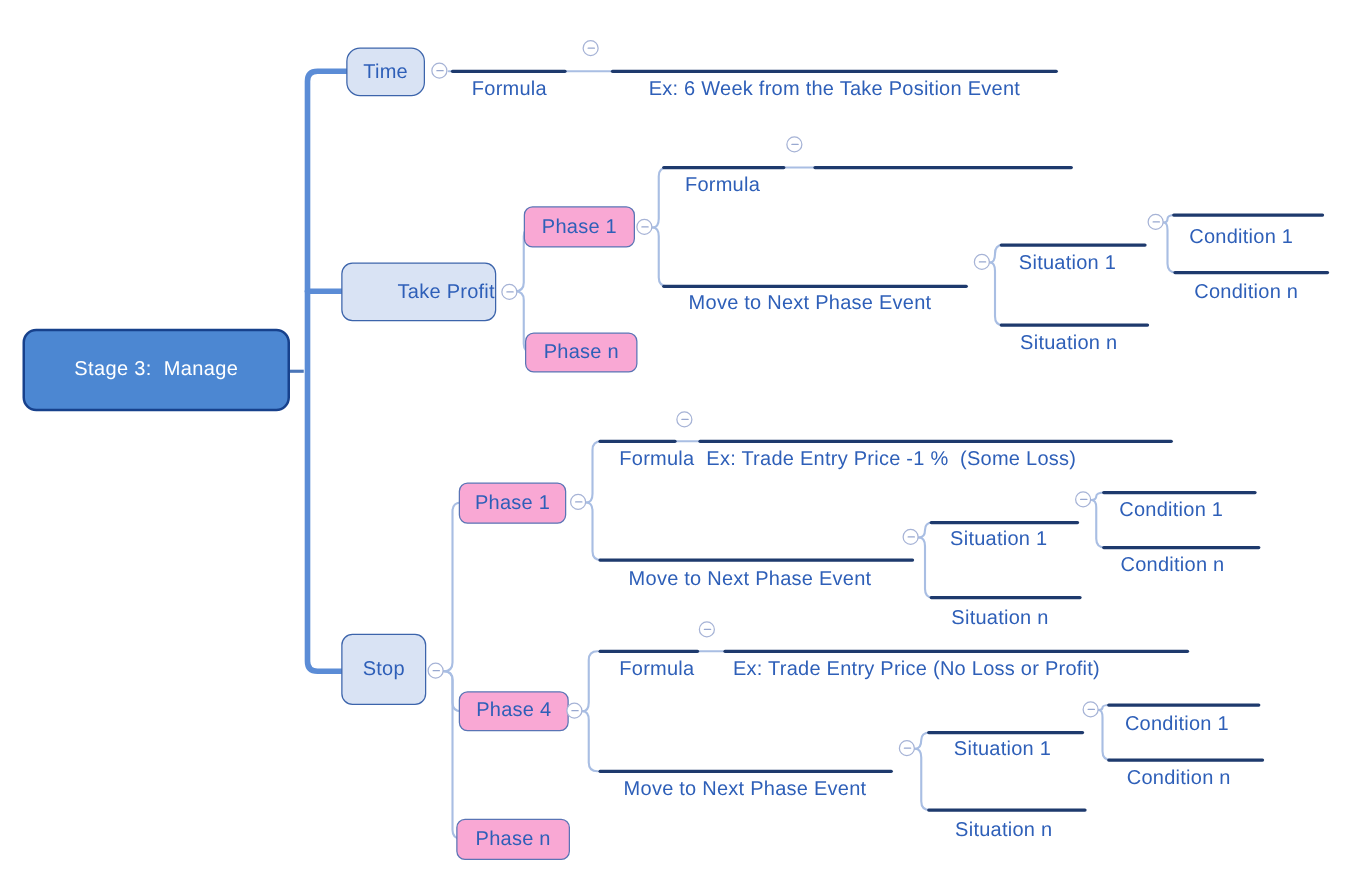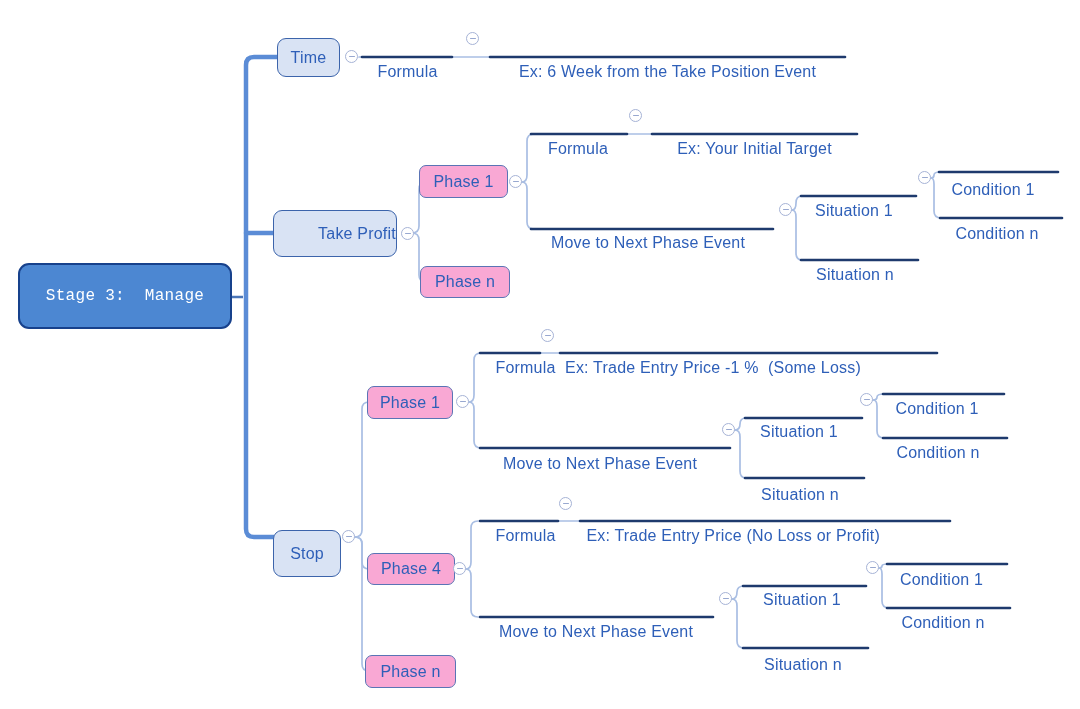--- a/index.html
+++ b/index.html
@@ -7,21 +7,21 @@
     position:relative;width:1080px;height:709px;background:#ffffff;overflow:hidden;
     font-family:"Liberation Sans",sans-serif;
   }
   .canvas svg{position:absolute;left:0;top:0;width:1080px;height:709px;}
   .trunk{stroke:#5b8cd6;stroke-width:4.5;fill:none;stroke-linecap:round;stroke-linejoin:round;}
   .stub{stroke:#4b76b8;stroke-width:2.5;fill:none;stroke-linecap:butt;}
   .lk{stroke:#a9bee3;stroke-width:1.7;fill:none;stroke-linecap:round;stroke-linejoin:round;}
   .ul{stroke:#1e3a6d;stroke-width:2.6;fill:none;stroke-linecap:round;}
   .box{position:absolute;display:flex;align-items:center;justify-content:center;box-sizing:border-box;}
   .box-root{background:#4c87d2;border:2.5px solid #17418c;border-radius:11px;}
-  .box-root .bl{color:#ffffff;font-size:16px;white-space:pre;letter-spacing:.3px;font-family:Liberation Mono, monospace;}
+  .box-root .bl{color:#ffffff;font-size:16px;white-space:pre;letter-spacing:.3px;}
   .box-main{background:#d9e3f4;border:1.6px solid #3c64ab;border-radius:9px;}
   .box-phase{background:#f9a8d4;border:1.6px solid #5a74b5;border-radius:7px;}
   .box-main .bl,.box-phase .bl{color:#2e5fb8;font-size:16px;white-space:pre;letter-spacing:.2px;}
   .lbl{
     position:absolute;height:22px;line-height:22px;text-align:center;
     color:#2e5fb8;font-size:16px;white-space:pre;letter-spacing:.2px;margin-top:34px;
   }
   .ci{
     position:absolute;width:13px;height:13px;box-sizing:border-box;
     border:1px solid #a6b3d6;border-radius:50%;background:#ffffff;
@@ -92,27 +92,27 @@
     <path class="ul" d="M480 617 H713"></path>
     <path class="ul" d="M743 586 H866"></path>
     <path class="ul" d="M743 648 H868"></path>
     <path class="ul" d="M887 564 H1007"></path>
     <path class="ul" d="M887 608 H1010"></path>
   </svg>
 
   <div class="box box-root" style="left:18px;top:263px;width:214px;height:66px;">
     <span class="bl">Stage 3:  Manage</span>
   </div>
-  <div class="box box-main" style="left:277px;top:38px;width:63px;height:39px;">
+  <div class="box box-main" style="left:277px;top:38px;width:63px;height:39px;border-radius:11px;">
     <span class="bl">Time</span>
   </div>
   <div class="box box-main" style="left:273px;top:210px;width:124px;height:47px;padding-left:44px;">
     <span class="bl">Take Profit</span>
   </div>
-  <div class="box box-main" style="left:273px;top:530px;width:68px;height:47px;">
+  <div class="box box-main" style="left:273px;top:507px;width:68px;height:57px;">
     <span class="bl">Stop</span>
   </div>
   <div class="box box-phase" style="left:419px;top:165px;width:89px;height:33px;">
     <span class="bl">Phase 1</span>
   </div>
   <div class="box box-phase" style="left:420px;top:266px;width:90px;height:32px;">
     <span class="bl">Phase n</span>
   </div>
   <div class="box box-phase" style="left:367px;top:386px;width:86px;height:33px;">
     <span class="bl">Phase 1</span>
@@ -121,21 +121,20 @@
     <span class="bl">Phase 4</span>
   </div>
   <div class="box box-phase" style="left:365px;top:655px;width:91px;height:33px;">
     <span class="bl">Phase n</span>
   </div>
 
   <div class="lbl" style="left:360px;top:27px;width:95px;">Formula</div>
   <div class="lbl" style="left:490px;top:27px;width:355px;">Ex: 6 Week from the Take Position Event</div>
 
   <div class="lbl" style="left:528px;top:104px;width:100px;">Formula</div>
-  <div class="lbl" style="left:652px;top:104px;width:205px;">Ex: Your Initial Target</div>
   <div class="lbl" style="left:532px;top:198px;width:232px;">Move to Next Phase Event</div>
   <div class="lbl" style="left:798px;top:166px;width:112px;">Situation 1</div>
   <div class="lbl" style="left:798px;top:230px;width:114px;">Situation n</div>
   <div class="lbl" style="left:934px;top:145px;width:118px;">Condition 1</div>
   <div class="lbl" style="left:938px;top:189px;width:118px;">Condition n</div>
 
   <div class="lbl" style="left:478px;top:323px;width:95px;">Formula</div>
   <div class="lbl" style="left:563px;top:323px;width:300px;">Ex: Trade Entry Price -1 %  (Some Loss)</div>
   <div class="lbl" style="left:480px;top:419px;width:240px;">Move to Next Phase Event</div>
   <div class="lbl" style="left:742px;top:387px;width:114px;">Situation 1</div>

